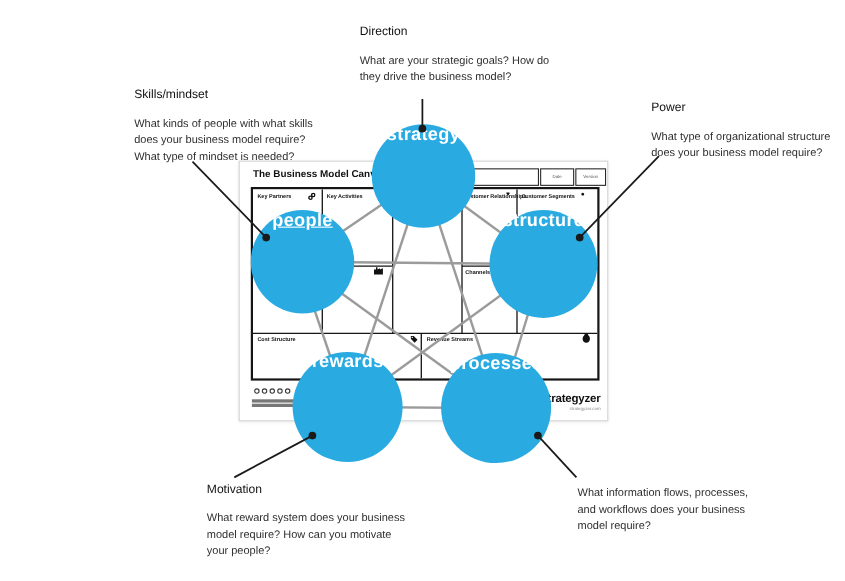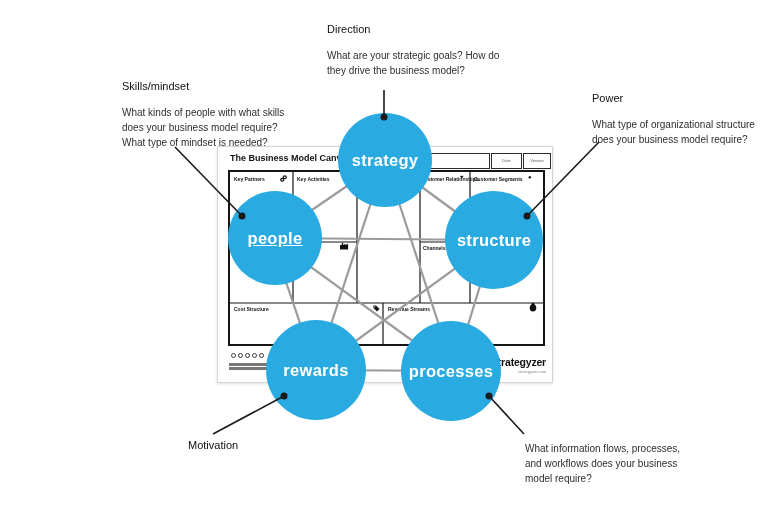--- a/index.html
+++ b/index.html
@@ -33,21 +33,21 @@
   #logo { position:absolute; right:6px; top:209px; font-size:10.5px; font-weight:bold; color:#111; letter-spacing:-0.2px; }
   #logo-sub { position:absolute; right:6px; top:222px; font-size:4px; color:#888; }
   
   .layer { position:absolute; left:0; top:0; pointer-events:none; }
   .web line { stroke:var(--web,#9b9b9b); stroke-width:2.2; }
   .conn line { stroke:#1a1a1a; stroke-width:1.6; }
   .conn circle { fill:#1a1a1a; }
   
   .bubble {
     position:absolute; border-radius:50%; background:var(--accent,#29abe2);
-    display:flex; align-items:center; justify-content:center;
+    display:flex; align-items:flex-start; justify-content:center;
     color:#fff; font-weight:bold; font-size:16.5px; letter-spacing:.3px;
   }
   #c-strategy  { left:338px; top:113px; width:94px;  height:94px; }
   #c-people    { left:228px; top:191px; width:94px;  height:94px;text-decoration:underline; }
   #c-structure { left:445px; top:191px; width:98px;  height:98px; }
   #c-rewards   { left:266px; top:320px; width:100px; height:100px; }
   #c-processes { left:401px; top:321px; width:100px; height:100px; }
 </style>
 </head>
 <body>
@@ -181,20 +181,23 @@
 does your business model require?
 What type of mindset is needed?</div>
   </div>
   <div class="note" style="left:592px; top:92px; width:185px;">
     <div class="note-title">Power</div>
     <div class="note-body">What type of organizational structure
 does your business model require?</div>
   </div>
   <div class="note" style="left:188px; top:439px; width:220px;">
     <div class="note-title">Motivation</div>
+    <div class="note-body">What reward system does your business
+model require? How can you motivate
+your people?</div>
   </div>
   <div class="note" style="left:525px; top:441px; width:200px;">
     <div class="note-body">What information flows, processes,
 and workflows does your business
 model require?</div>
   </div>
 
 </div>
 
 </body></html>

